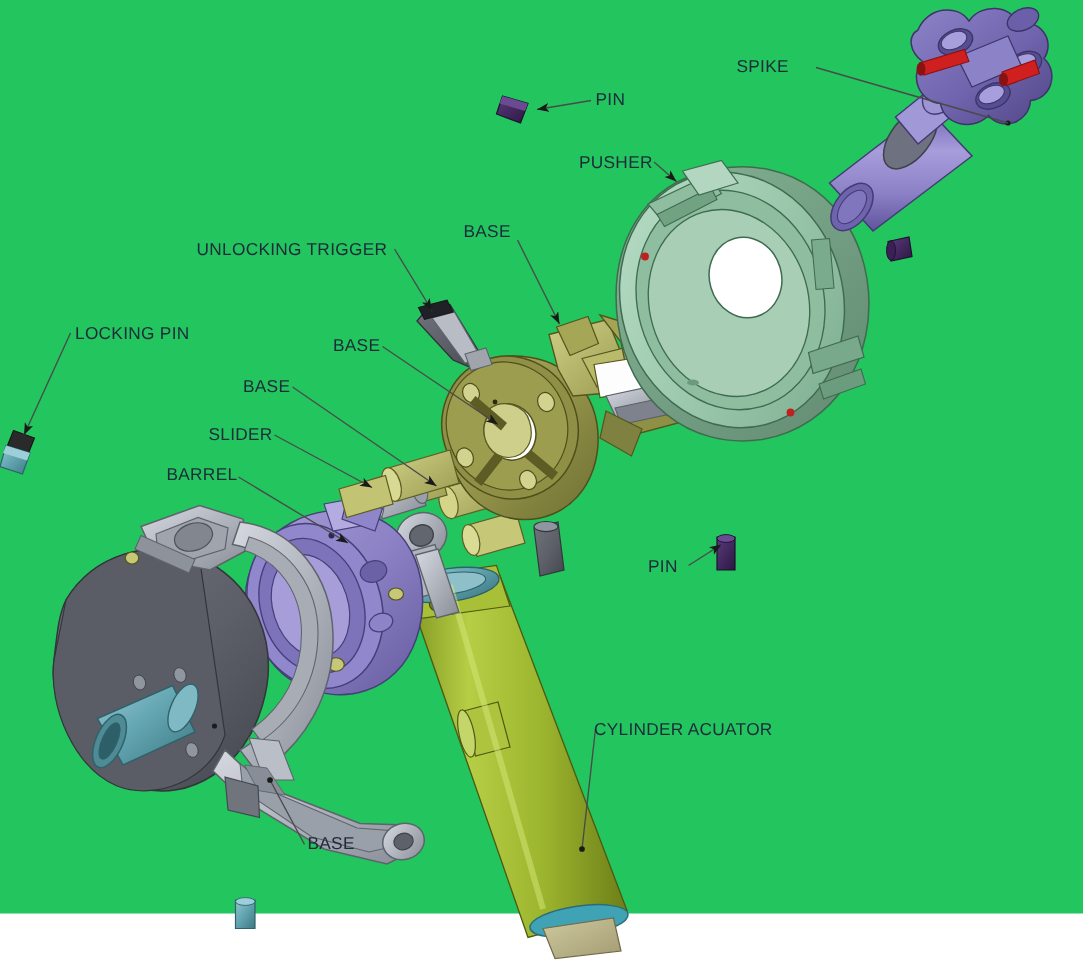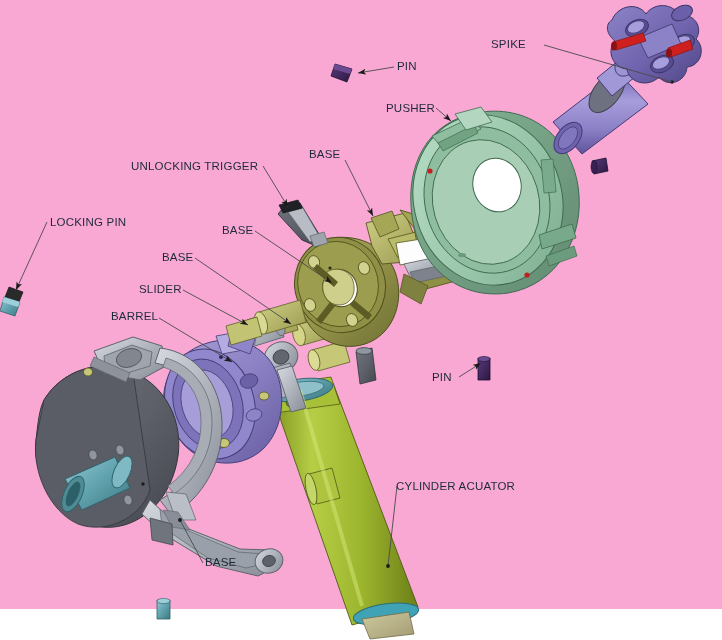--- a/index.html
+++ b/index.html
@@ -1,19 +1,19 @@
 <!DOCTYPE html>
 <html><head>
 <meta charset="utf-8">
 <title>Exploded Assembly Diagram</title>
 <style>
   html,body{margin:0;padding:0;background:#ffffff;}
   body{width:722px;height:640px;overflow:hidden;
        font-family:"Liberation Sans","DejaVu Sans",sans-serif;}
-  #stage{position:relative;width:722px;height:609px;background:#f9a8d4;}
+  #stage{position:relative;width:722px;height:609px;background:#22c55e;}
   #stage svg{position:absolute;top:0;left:0;}
   .lbl{font-family:"Liberation Sans","DejaVu Sans",sans-serif;
        font-size:11.5px;letter-spacing:0.2px;fill:#1d2a3a;}
 </style>
 </head>
 <body>
 
 <div id="stage">
 
 <svg width="722" height="640" viewBox="0 0 722 640">

